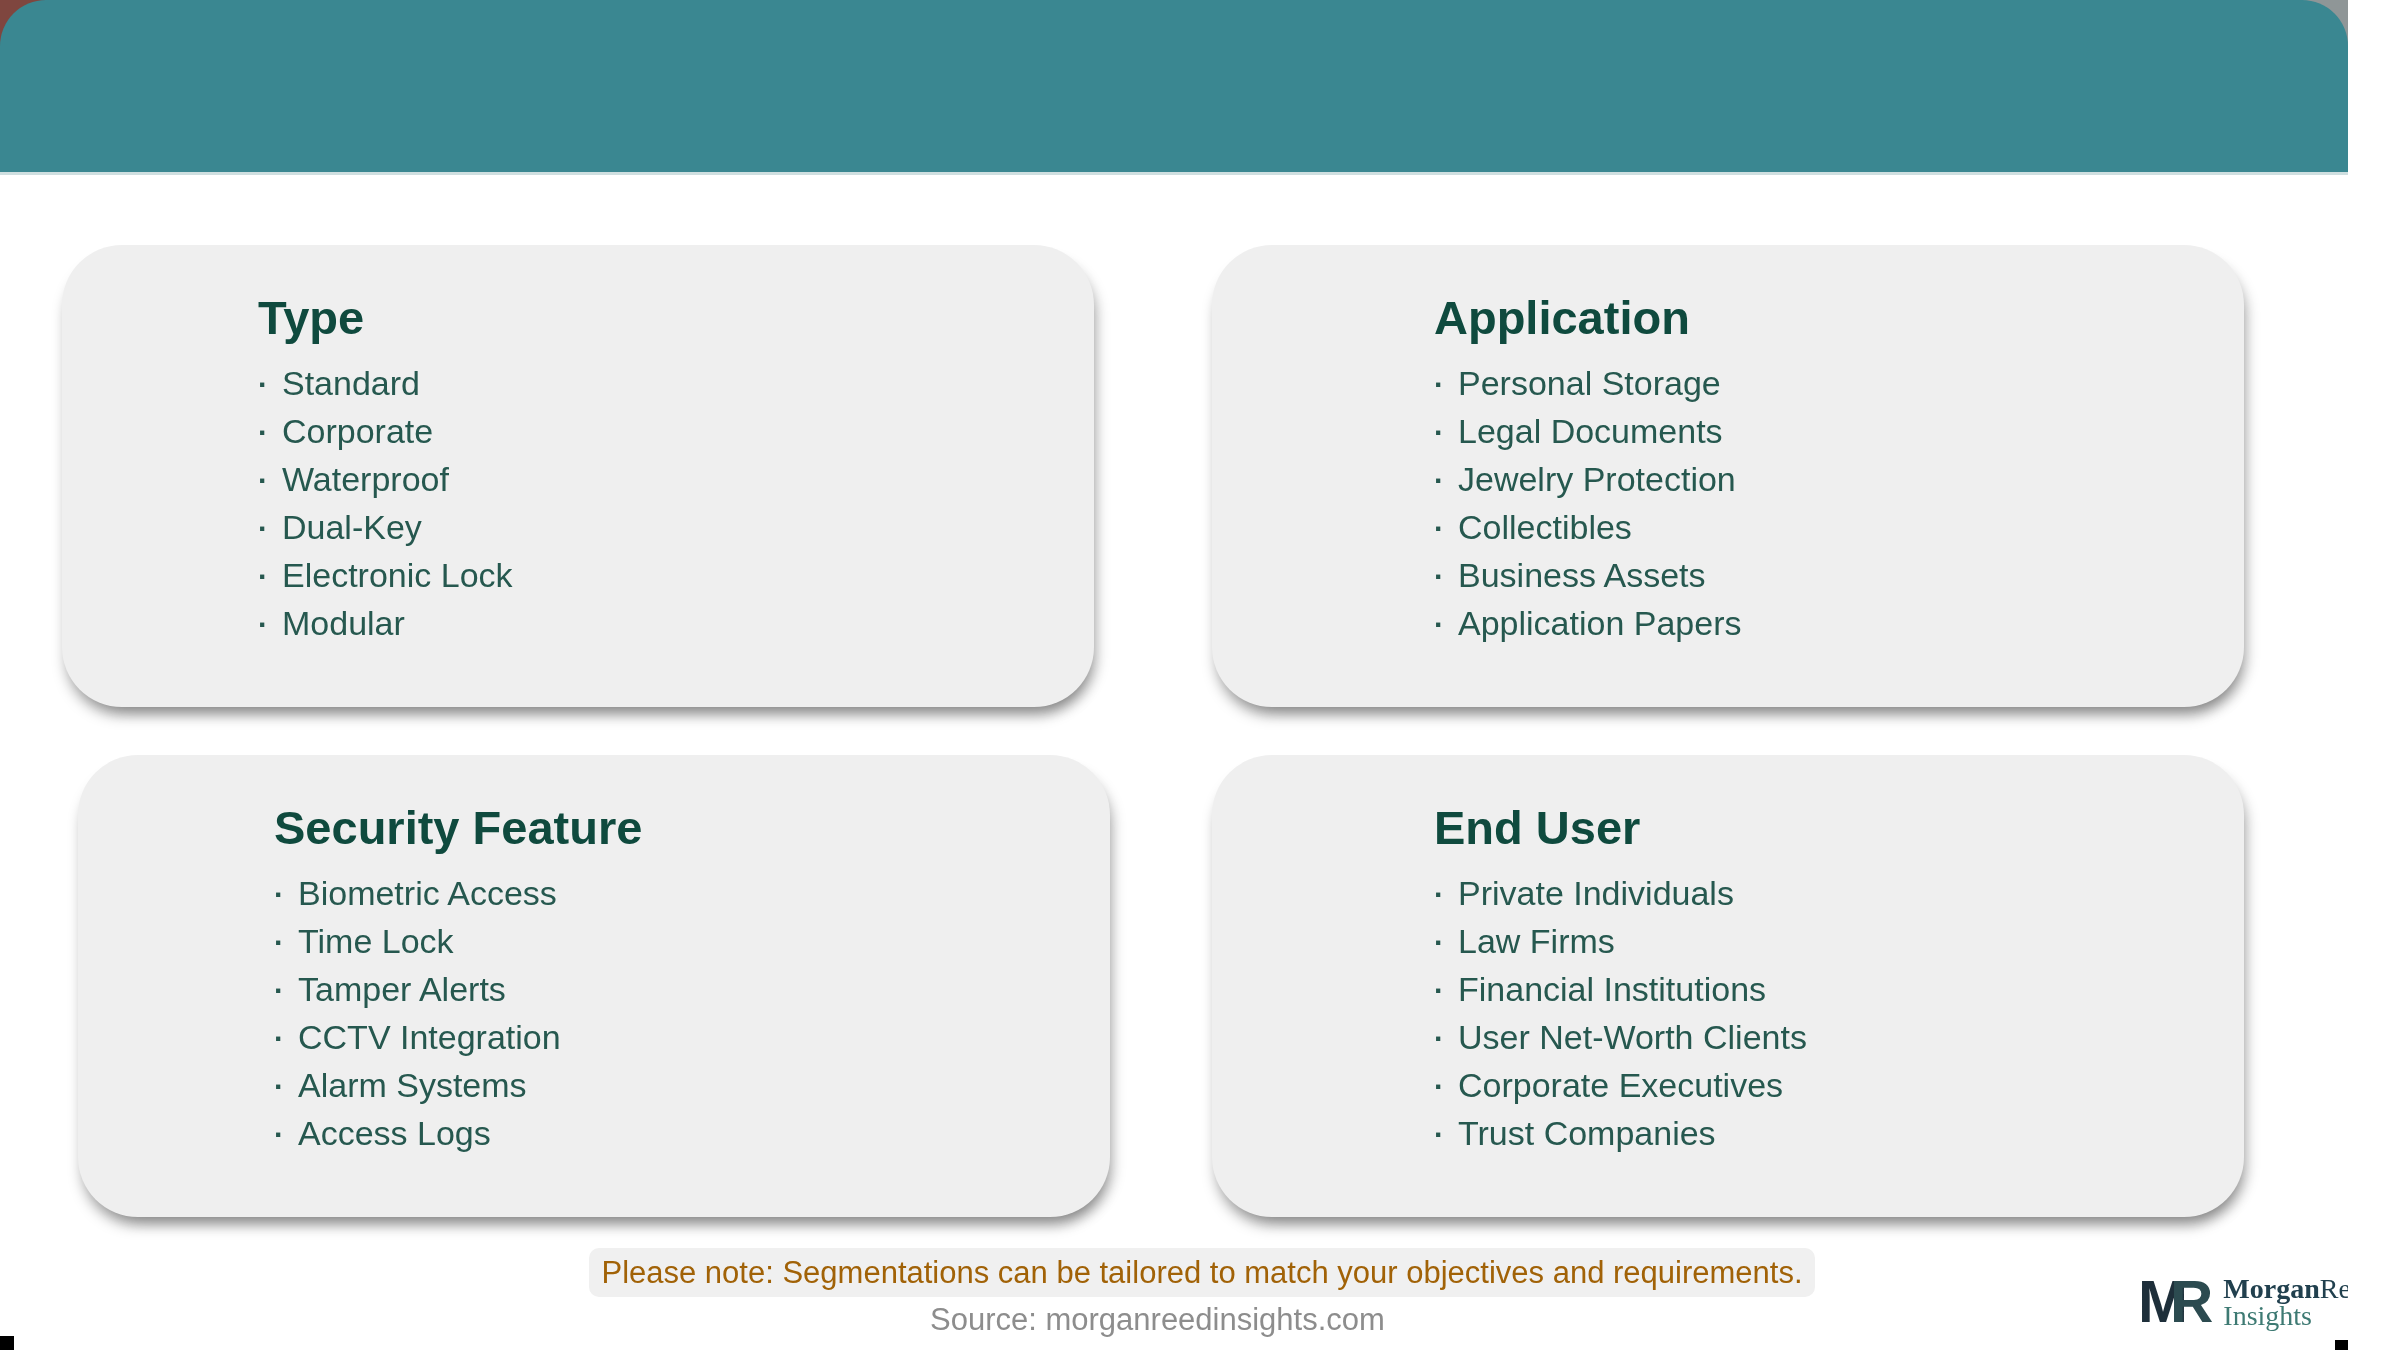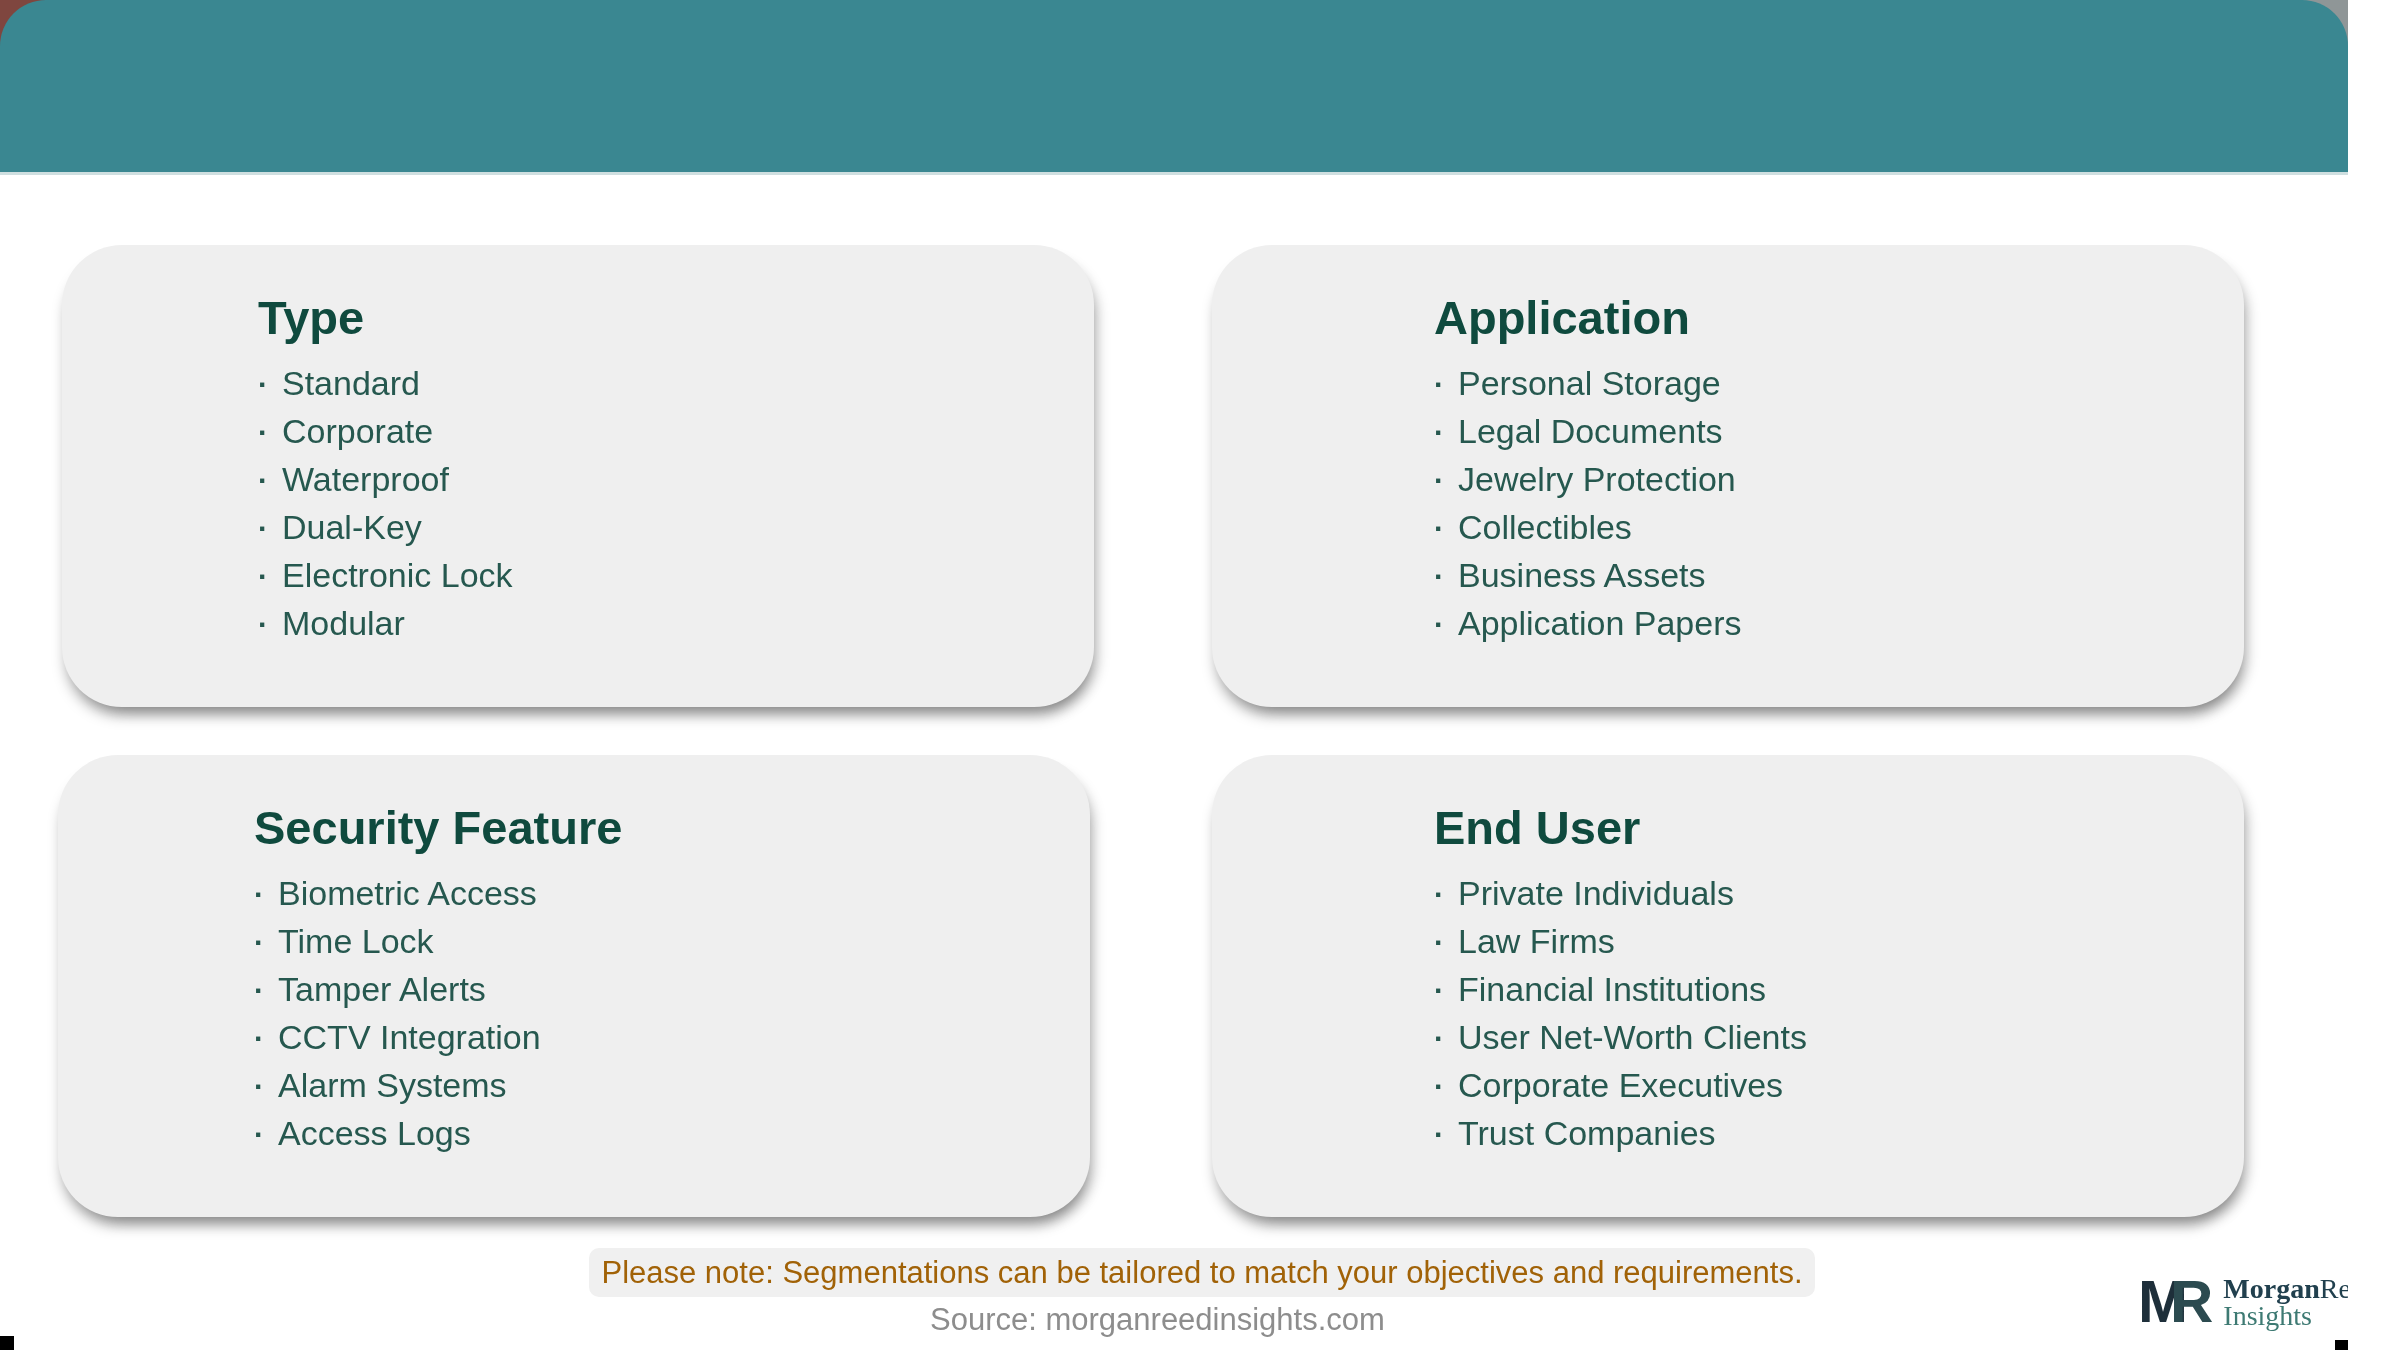--- a/index.html
+++ b/index.html
@@ -27,21 +27,21 @@
   }
 
   .card{
     position:absolute;width:1032px;height:462px;background:#EFEFEF;
     border-radius:60px;z-index:1;
     box-shadow:0 12px 14px -4px rgba(0,0,0,0.35), 9px 9px 14px -6px rgba(0,0,0,0.22);
     box-sizing:border-box;padding-top:44px;
   }
   .card.c1{left:62px;top:245px;padding-left:196px;}
   .card.c2{left:1212px;top:245px;padding-left:222px;}
-  .card.c3{left:58px;top:755px;padding-left:196px;}
+  .card.c3{left:78px;top:755px;padding-left:196px;}
   .card.c4{left:1212px;top:755px;padding-left:222px;}
   .card h2{
     margin:0 0 12px 0;font-size:47px;font-weight:bold;color:#0F4A3E;
     line-height:1.25;
   }
   .card ul{list-style:none;margin:0;padding:0;}
   .card li{
     font-size:34px;line-height:46px;color:#26584F;
     display:flex;align-items:baseline;white-space:nowrap;
   }

